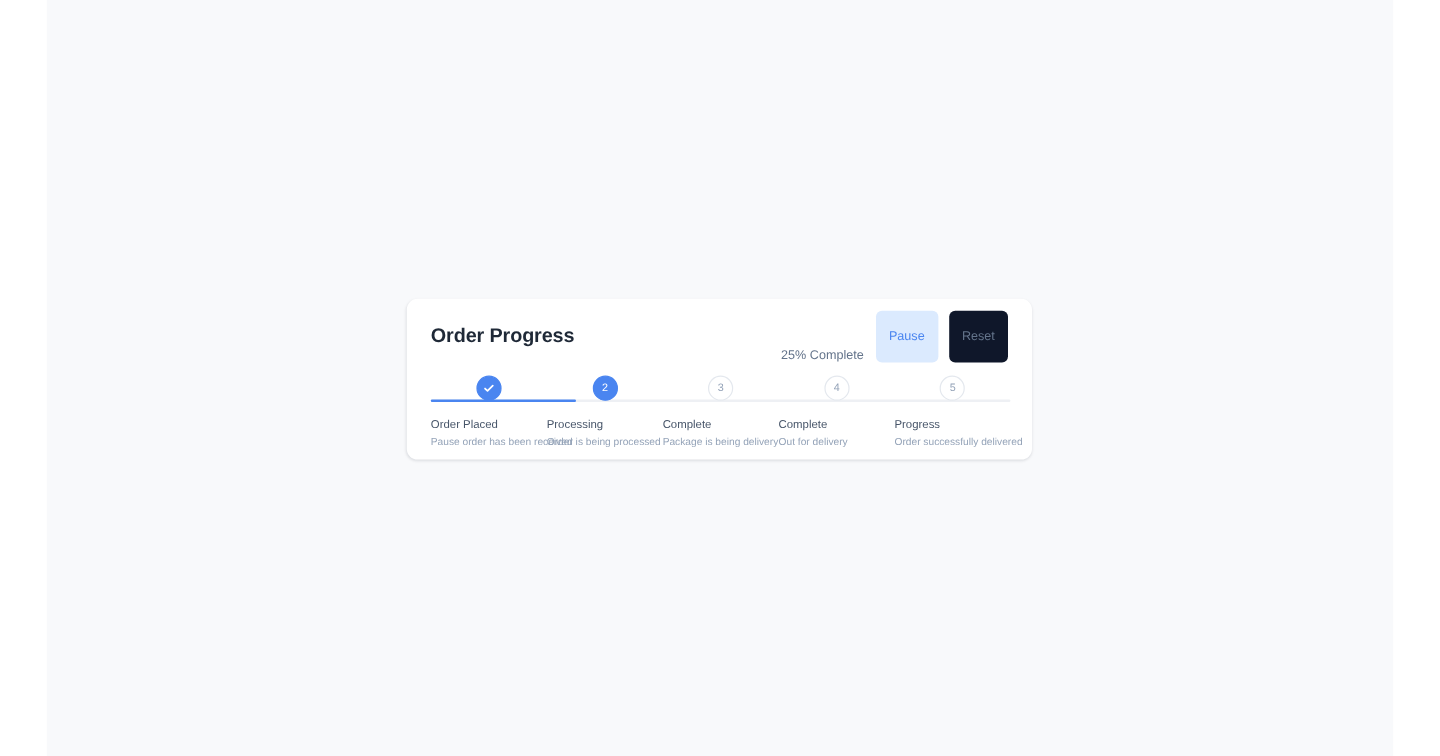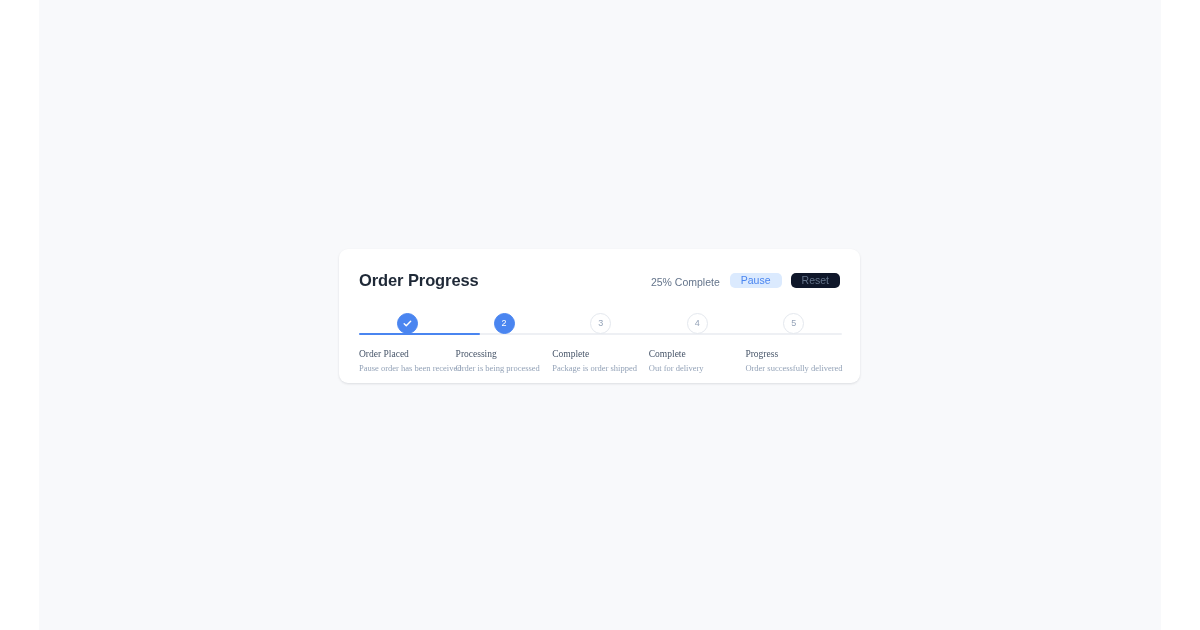--- a/index.html
+++ b/index.html
@@ -71,21 +71,21 @@
     color: #64748b;
     white-space: nowrap;
     margin-right: 1px;
   }
 
   .btn {
     font-family: "Liberation Sans", sans-serif;
     font-size: 10.5px;
     border: none;
     border-radius: 5px;
-    padding: 2px 11px;
+    padding: 16px 11px;
     cursor: pointer;
     white-space: nowrap;
     line-height: 1;
   }
   .btn-pause {
     background: #dbeafe;
     color: #4a85f0;
   }
   .btn-reset {
     background: #0f172a;
@@ -159,21 +159,20 @@
     color: #94a3b8;
     border: 1px solid #e4e8ee;
   }
   .circle .check { width: 11px; height: 11px; display: block; }
 
   .step-text {
     position: absolute;
     top: 44px;
     left: 0;
     width: 140px;
-    font-family: Liberation Serif, serif;
   }
   .step-name {
     font-size: 9.5px;
     color: #475569;
     white-space: nowrap;
     line-height: 1.25;
   }
   .step-desc {
     font-size: 8.5px;
     color: #94a3b8;
@@ -224,21 +223,21 @@
                 <div class="step-name">Processing</div>
                 <div class="step-desc">Order is being processed</div>
               </div>
             </div>
             <div class="step">
               <div class="circle todo">
                 <span>3</span>
               </div>
               <div class="step-text">
                 <div class="step-name">Complete</div>
-                <div class="step-desc">Package is order shipped</div>
+                <div class="step-desc">Package is being delivery</div>
               </div>
             </div>
             <div class="step">
               <div class="circle todo">
                 <span>4</span>
               </div>
               <div class="step-text">
                 <div class="step-name">Complete</div>
                 <div class="step-desc">Out for delivery</div>
               </div>

